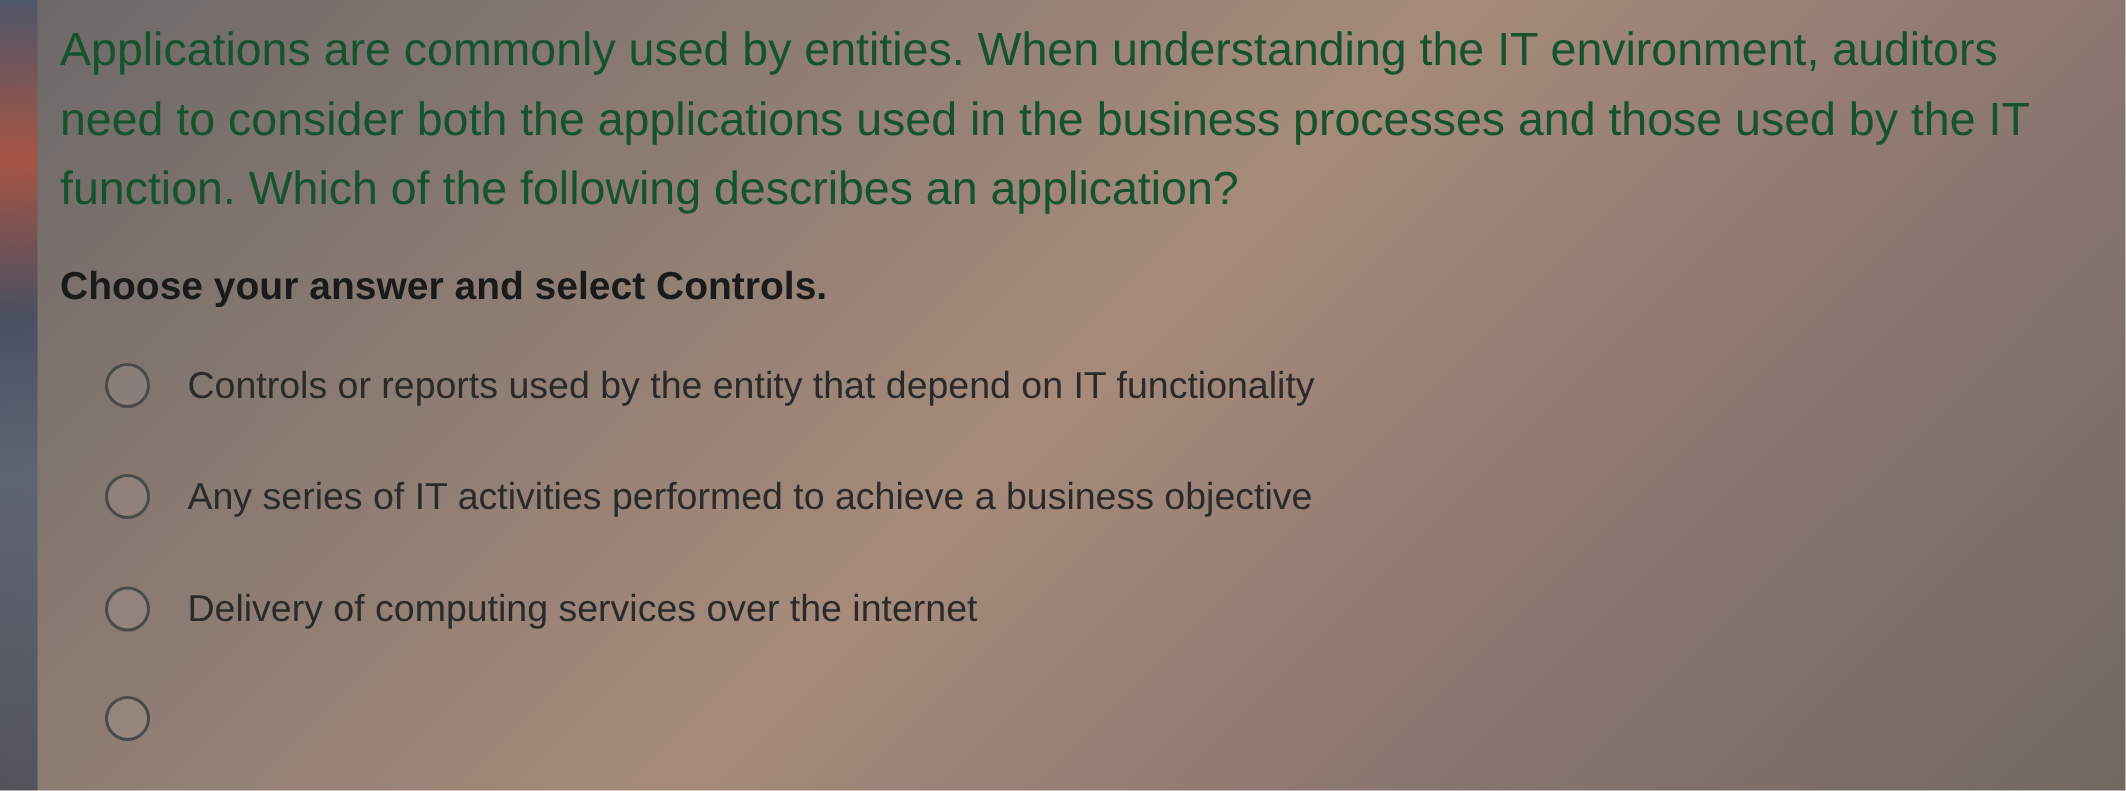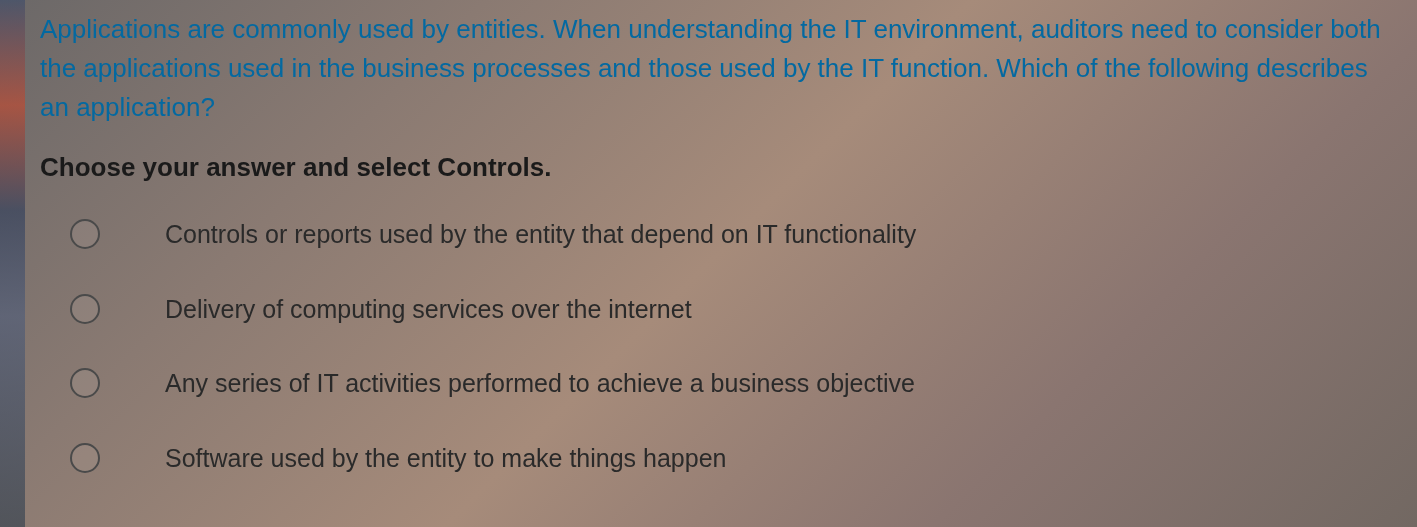--- a/index.html
+++ b/index.html
@@ -13,41 +13,40 @@
       font-family: Arial, Helvetica, sans-serif;
       background: linear-gradient(135deg, #6b6868 0%, #8a7a72 25%, #a68b7a 50%, #8a7570 75%, #726862 100%);
       color: #2a2a2a;
       overflow: hidden;
       position: relative;
     }
     .content {
       padding: 10px 30px 20px 40px;
     }
     .question-text {
-      font-size: 26px;
+      font-size: 31px;
       line-height: 1.5;
-      color: #0369a1;
+      color: #14532d;
       margin-bottom: 25px;
       font-weight: 400;
     }
     .instruction {
       font-size: 26px;
       font-weight: bold;
       color: #1a1a1a;
       margin-bottom: 35px;
     }
     .options {
       padding-left: 30px;
     }
     .option {
       display: flex;
       align-items: center;
       margin-bottom: 42px;
       cursor: pointer;
-      gap: 40px;
     }
     .radio {
       width: 30px;
       height: 30px;
       border: 2px solid #4a4a4a;
       border-radius: 50%;
       margin-right: 25px;
       flex-shrink: 0;
       background: rgba(200, 190, 180, 0.15);
     }
@@ -75,24 +74,23 @@
   <p class="question-text">Applications are commonly used by entities. When understanding the IT environment, auditors need to consider both the applications used in the business processes and those used by the IT function. Which of the following describes an application?</p>
   <p class="instruction">Choose your answer and select Controls.</p>
 
   <div class="options">
     <div class="option">
       <div class="radio"></div>
       <span class="option-label">Controls or reports used by the entity that depend on IT functionality</span>
     </div>
     <div class="option">
       <div class="radio"></div>
+      <span class="option-label">Any series of IT activities performed to achieve a business objective</span>
+    </div>
+    <div class="option">
+      <div class="radio"></div>
       <span class="option-label">Delivery of computing services over the internet</span>
     </div>
     <div class="option">
       <div class="radio"></div>
-      <span class="option-label">Any series of IT activities performed to achieve a business objective</span>
-    </div>
-    <div class="option">
-      <div class="radio"></div>
-      <span class="option-label">Software used by the entity to make things happen</span>
     </div>
   </div>
 </div>
 
 </body></html>

